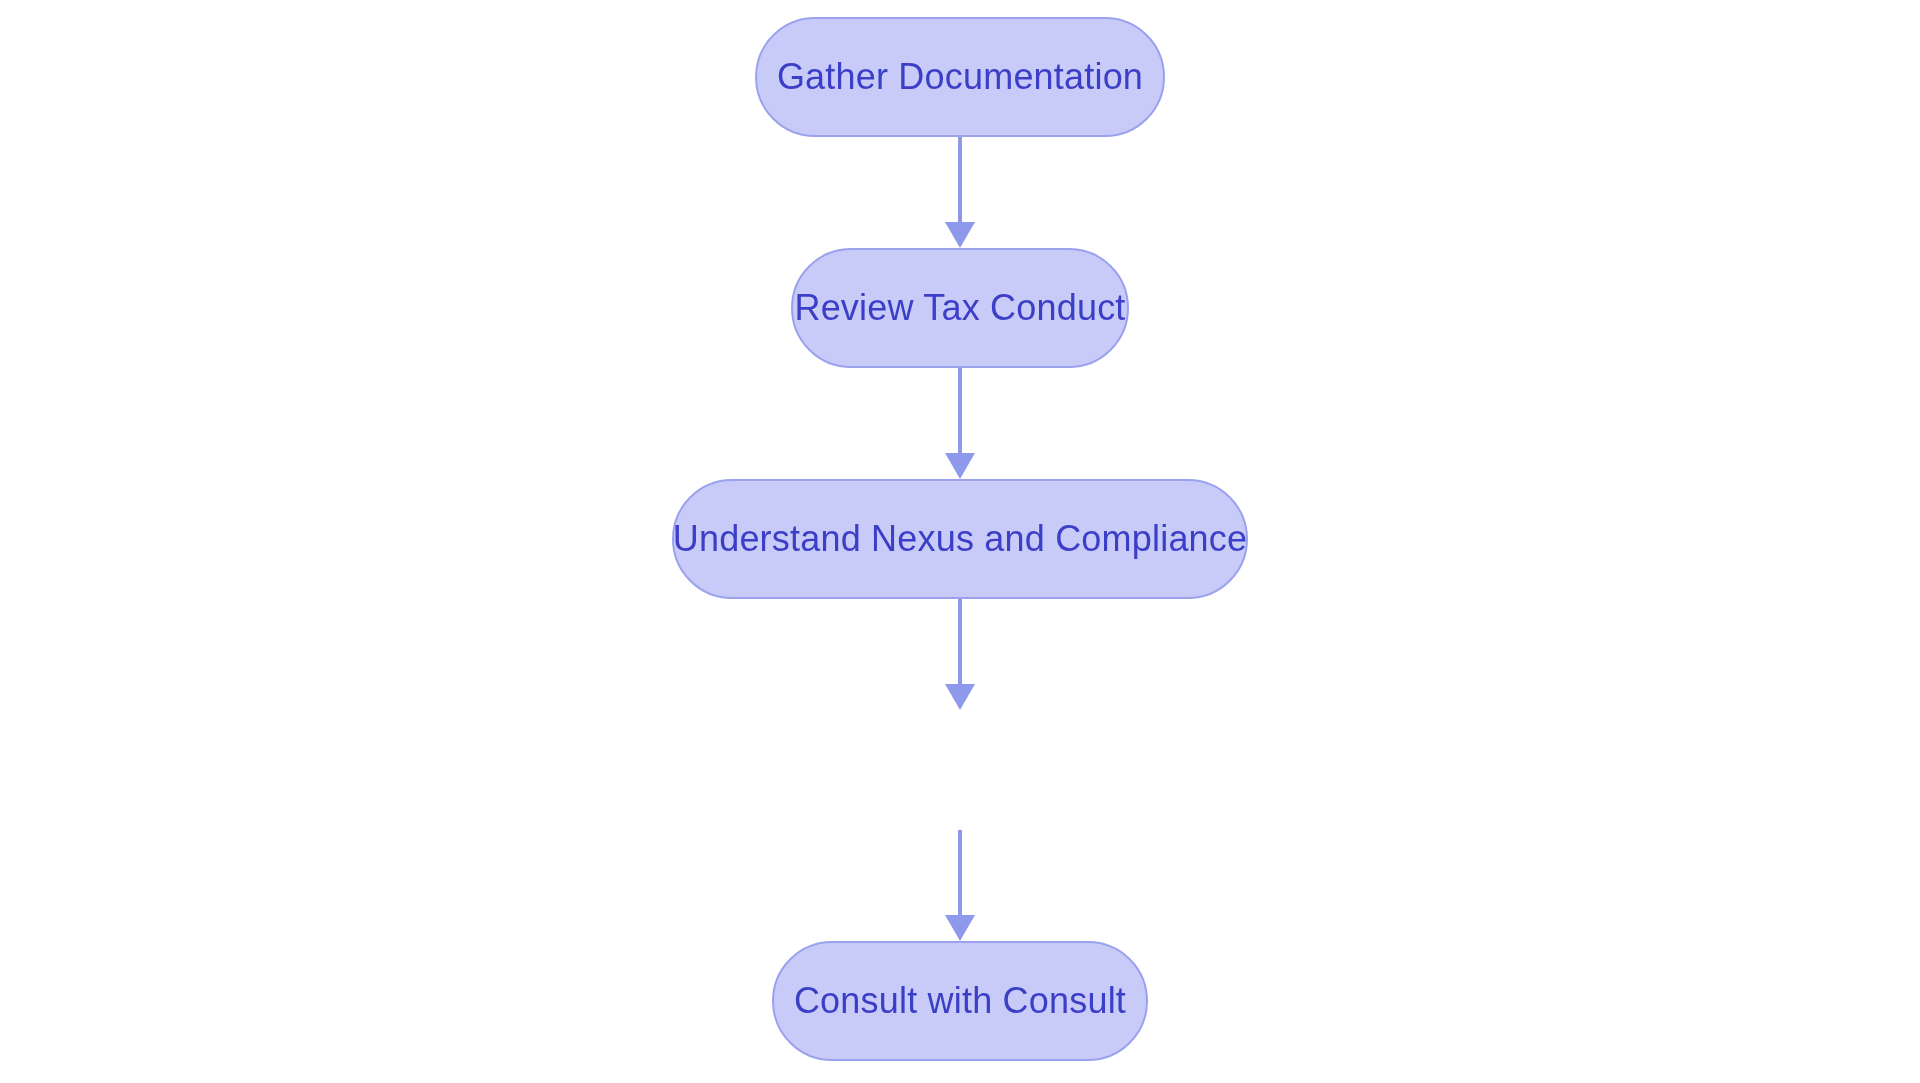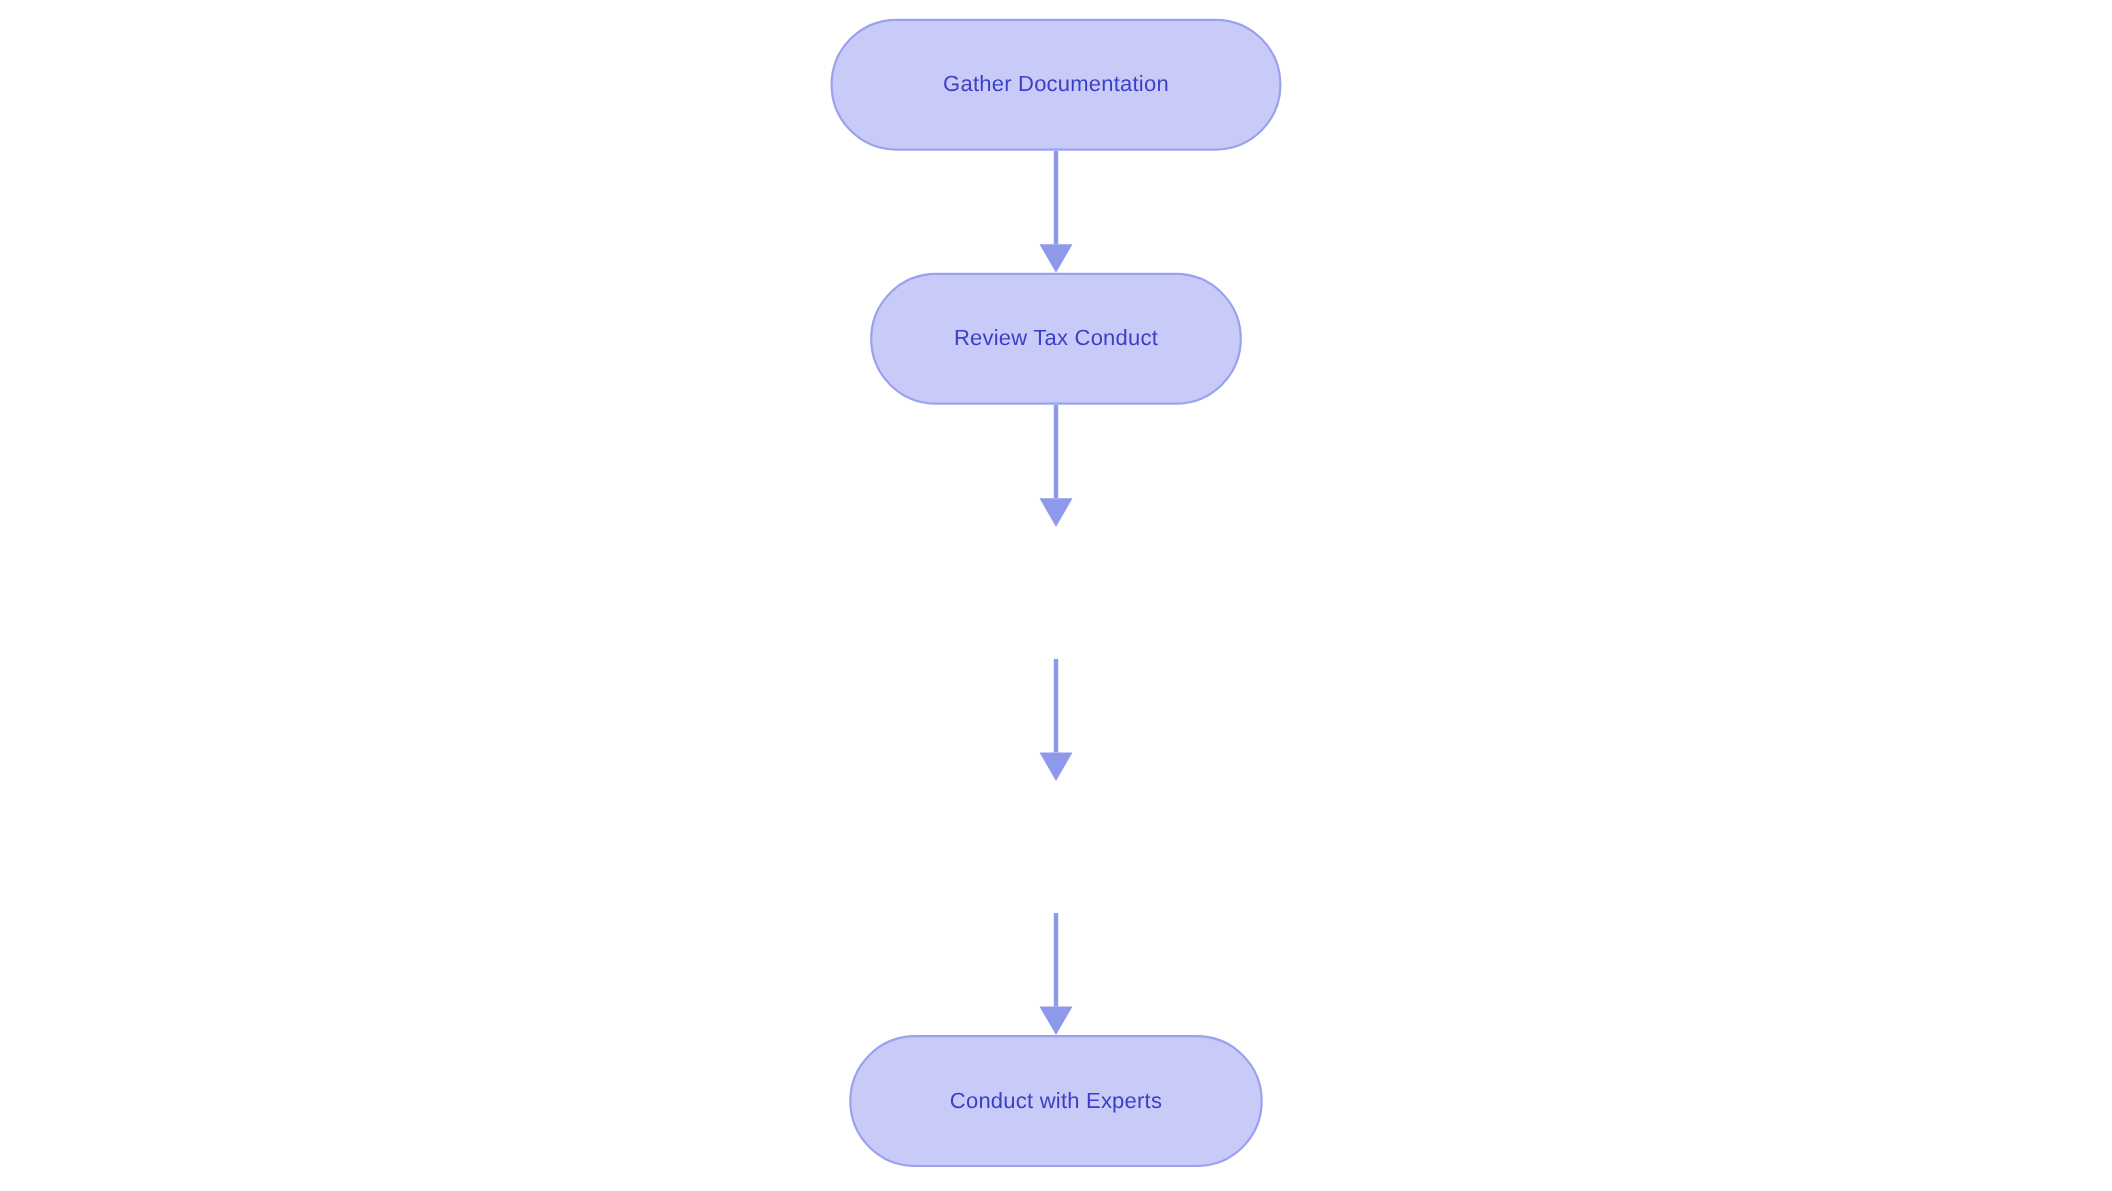--- a/index.html
+++ b/index.html
@@ -28,21 +28,21 @@
     height: 120px;
     border-radius: 60px;
     background: var(--node-fill);
     border: 2px solid var(--node-border);
     display: flex;
     align-items: center;
     justify-content: center;
   }
   .flow-node .node-label {
     color: var(--node-text);
-    font-size: 20px;
+    font-size: 36px;
     letter-spacing: 0.2px;
     white-space: nowrap;
     text-align: center;
   }
   .flow-arrow {
     position: absolute;
     left: 50%;
     transform: translateX(-50%);
     width: 30px;
     display: flex;
@@ -78,29 +78,32 @@
 
   <div class="flow-node" style="left: 791px; top: 248px; width: 338px;">
     <span class="node-label">Review Tax Conduct</span>
   </div>
 
   <div class="flow-arrow" style="top: 368px; height: 111px;">
     <div class="arrow-line"></div>
     <div class="arrow-head"></div>
   </div>
 
+  <div class="flow-node" style="left: 672px; top: 479px; width: 576px;">
+    <span class="node-label">Understand Nexus and Compliance</span>
+  </div>
 
   <div class="flow-arrow" style="top: 599px; height: 111px;">
     <div class="arrow-line"></div>
     <div class="arrow-head"></div>
   </div>
 
 
   <div class="flow-arrow" style="top: 830px; height: 111px;">
     <div class="arrow-line"></div>
     <div class="arrow-head"></div>
   </div>
 
   <div class="flow-node" style="left: 772px; top: 941px; width: 376px;">
-    <span class="node-label">Conduct with Experts</span>
+    <span class="node-label">Consult with Consult</span>
   </div>
 
 </div>
 
 </body></html>

